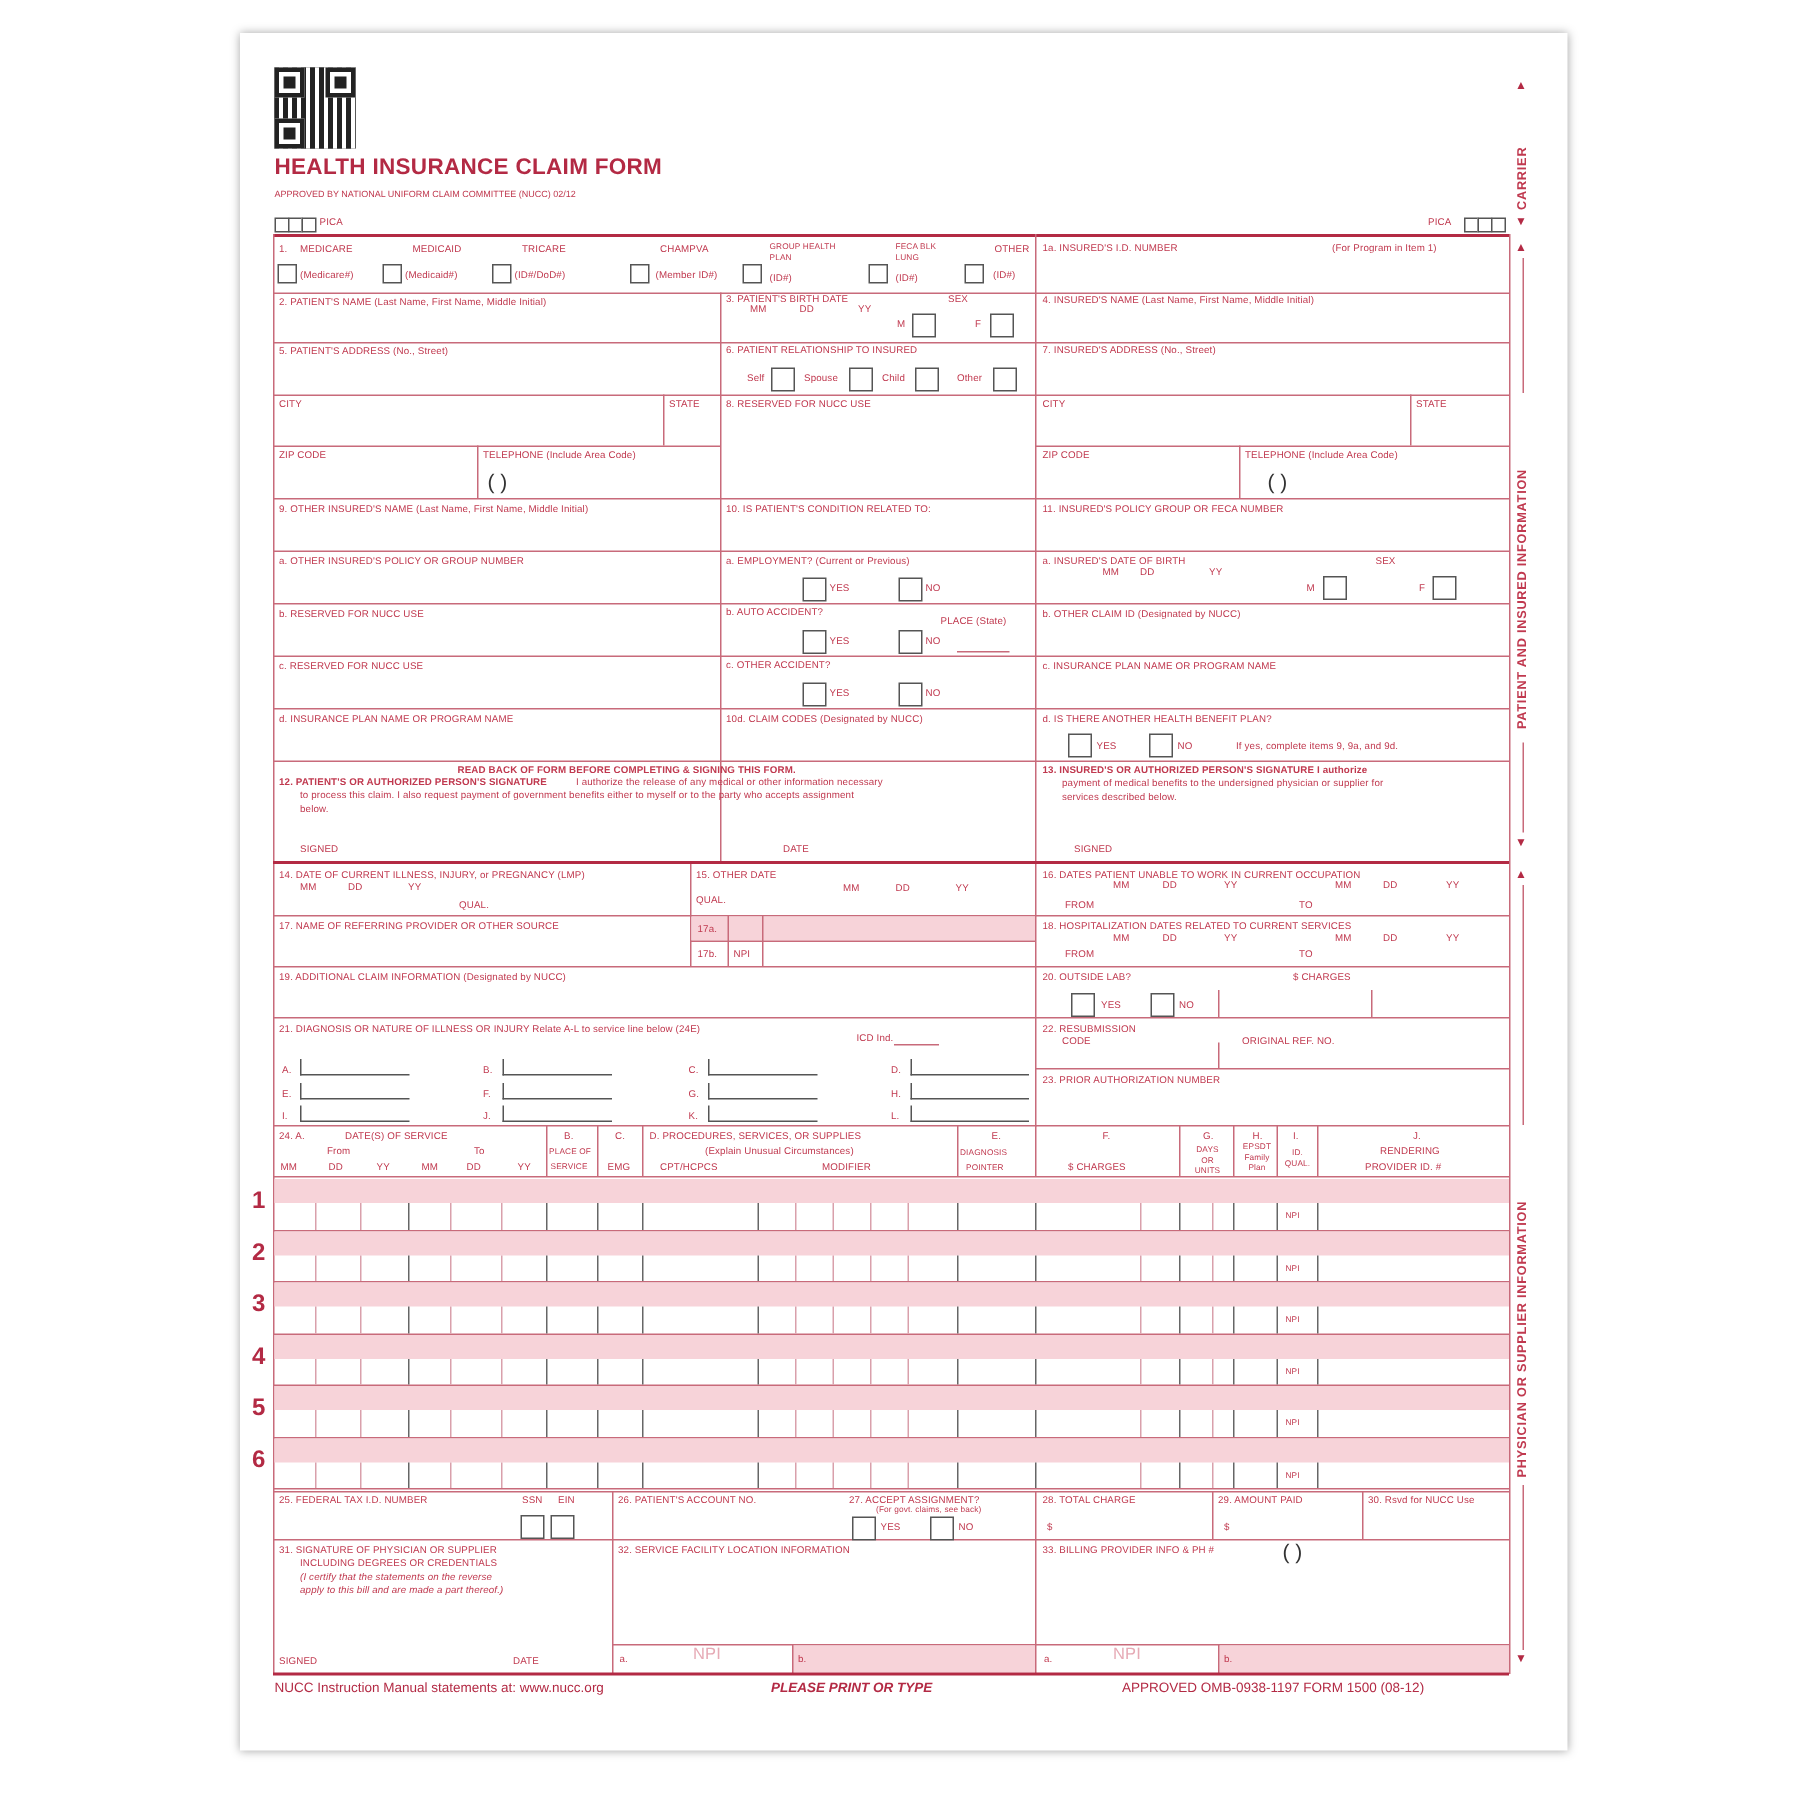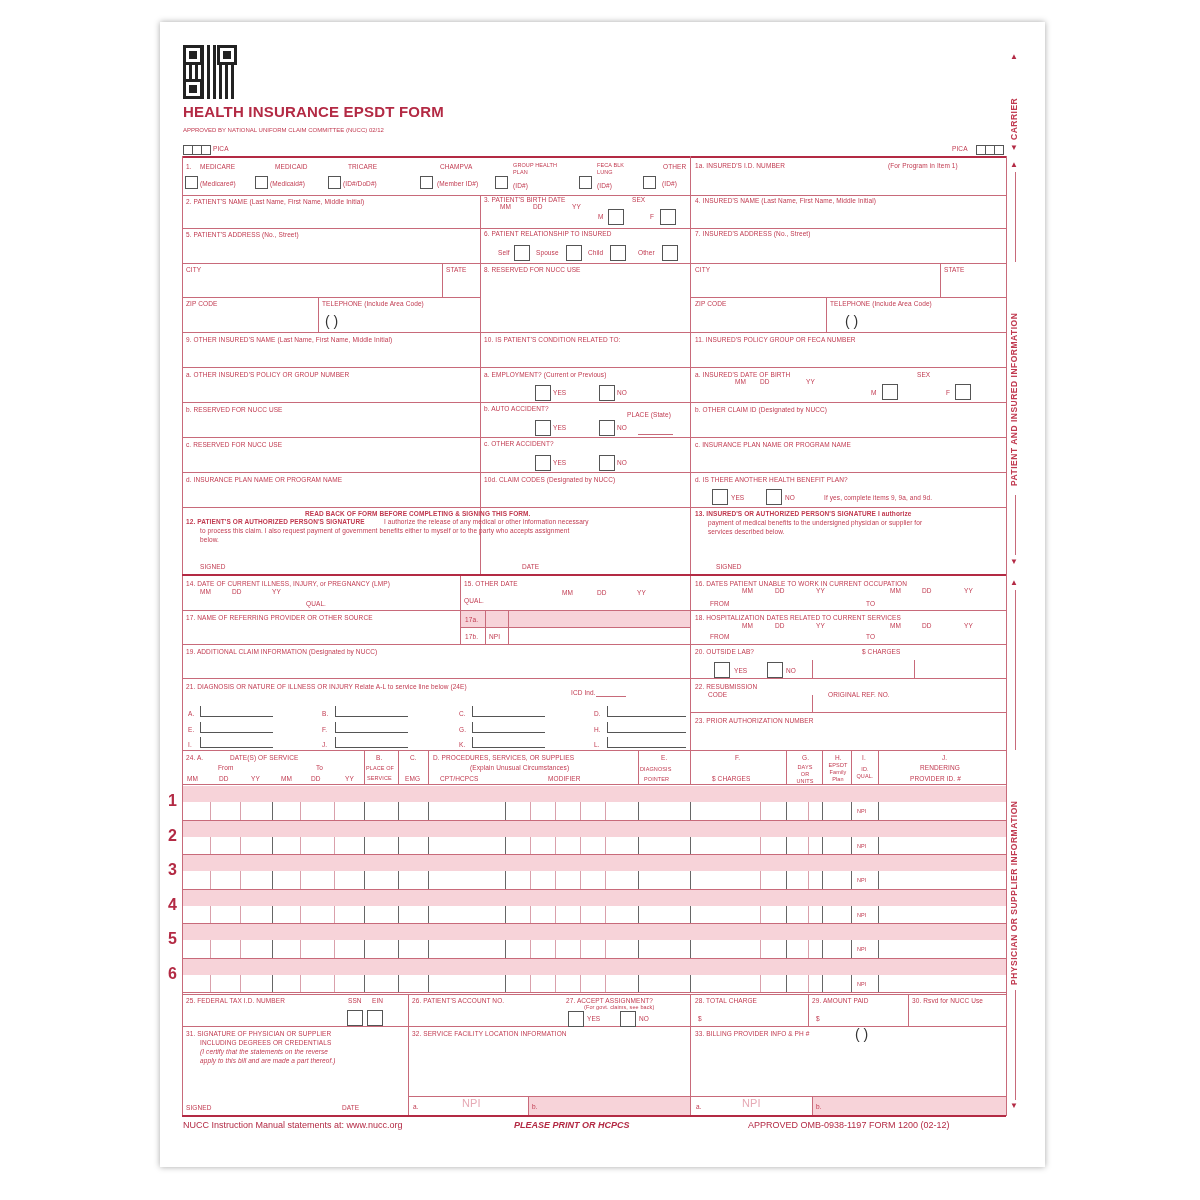--- a/index.html
+++ b/index.html
@@ -27,21 +27,21 @@
 </head>
 <body>
 
 <div class="sheet"></div>
 
 <div class="qr">
   <div class="c" style="left:0;top:0;"></div>
   <div class="c" style="right:0;top:0;"></div>
   <div class="c" style="left:0;bottom:0;"></div>
 </div>
-<div class="title">HEALTH INSURANCE EPSDT FORM</div>
+<div class="title">HEALTH INSURANCE CLAIM FORM</div>
 <div class="approved">APPROVED BY NATIONAL UNIFORM CLAIM COMMITTEE (NUCC) 02/12</div>
 
 <div class="cb" style="left:183px;top:145px;width:8px;height:8px;"></div>
 <div class="cb" style="left:192px;top:145px;width:8px;height:8px;"></div>
 <div class="cb" style="left:201px;top:145px;width:8px;height:8px;"></div>
 <div class="lbl" style="left:213px;top:145px;">PICA</div>
 <div class="lbl" style="left:952px;top:145px;">PICA</div>
 <div class="cb" style="left:976px;top:145px;width:8px;height:8px;"></div>
 <div class="cb" style="left:985px;top:145px;width:8px;height:8px;"></div>
 <div class="cb" style="left:994px;top:145px;width:8px;height:8px;"></div>
@@ -573,22 +573,22 @@
 <div class="vl" style="left:812px;top:1096px;height:20px;"></div>
 <div class="lbl" style="left:696px;top:1103px;">a.</div>
 <div class="lbl" style="left:742px;top:1100px;font-size:11px;color:#e6aab5;">NPI</div>
 <div class="abs" style="left:702px;top:1098px;width:108px;height:16px;"></div>
 <div class="lbl" style="left:816px;top:1103px;">b.</div>
 <div class="abs" style="left:824px;top:1098px;width:180px;height:16px;"></div>
 
 <div class="hl thick" style="left:182px;top:1115px;width:824px;"></div>
 
 <div class="foot" style="left:183px;top:1120px;">NUCC Instruction Manual statements at: www.nucc.org</div>
-<div class="foot" style="left:514px;top:1120px;font-style:italic;font-weight:bold;">PLEASE PRINT OR HCPCS</div>
-<div class="foot" style="left:748px;top:1120px;">APPROVED OMB-0938-1197 FORM 1200 (02-12)</div>
+<div class="foot" style="left:514px;top:1120px;font-style:italic;font-weight:bold;">PLEASE PRINT OR TYPE</div>
+<div class="foot" style="left:748px;top:1120px;">APPROVED OMB-0938-1197 FORM 1500 (08-12)</div>
 
 <div class="arrow" style="left:1010px;top:52px;">▲</div>
 <div class="vtext" style="left:1009px;top:140px;">CARRIER</div>
 <div class="arrow" style="left:1010px;top:143px;">▼</div>
 <div class="arrow" style="left:1010px;top:160px;">▲</div>
 <div class="vl" style="left:1015px;top:172px;height:90px;"></div>
 <div class="vtext" style="left:1009px;top:486px;">PATIENT AND INSURED INFORMATION</div>
 <div class="vl" style="left:1015px;top:495px;height:60px;"></div>
 <div class="arrow" style="left:1010px;top:557px;">▼</div>
 <div class="arrow" style="left:1010px;top:578px;">▲</div>

